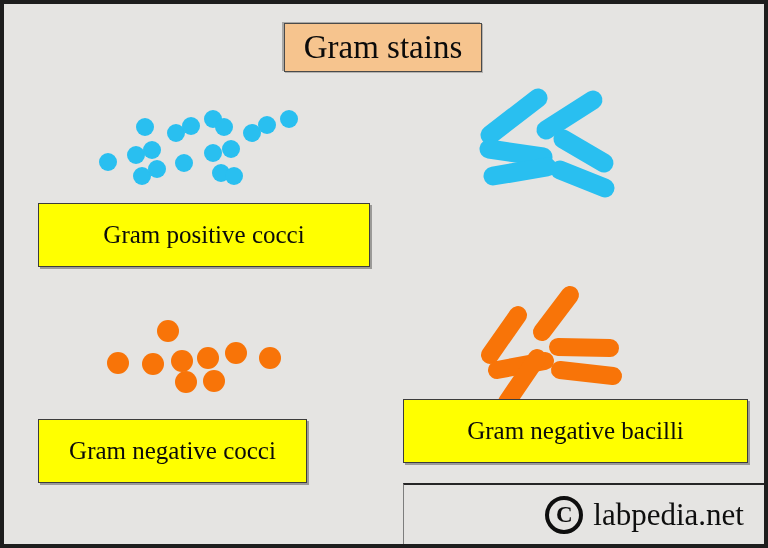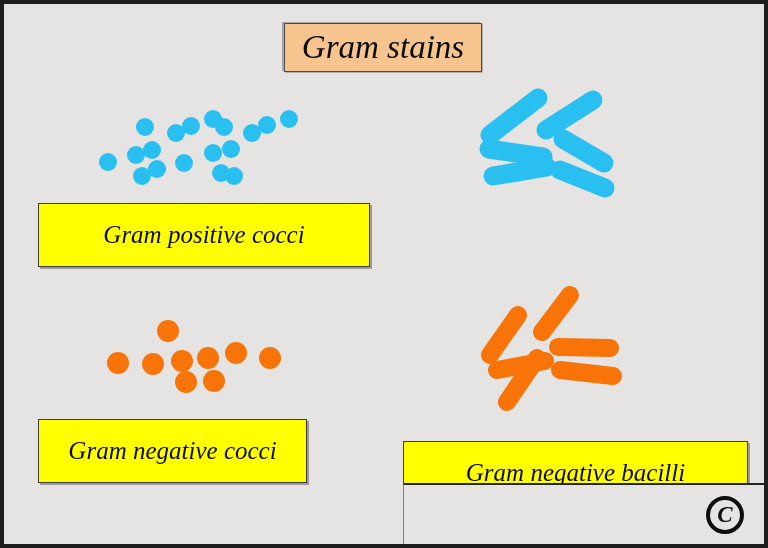--- a/index.html
+++ b/index.html
@@ -5,39 +5,39 @@
   html,body{margin:0;padding:0;background:#cfcfcf;}
   .frame{
     position:relative;
     width:768px;height:548px;
     box-sizing:border-box;
     border:4px solid #1d1d1d;
     background:#e5e4e2;
     font-family:"Liberation Serif", serif;
     overflow:hidden;
   }
-  .abs{position:absolute;box-sizing:border-box;font-style:italic;}
+  .abs{position:absolute;box-sizing:border-box;}
   .title-box{
     left:280px;top:19px;width:198px;height:49px;
     border:1px solid #4a4a4a;
     box-shadow:-2px -1px 0 #a8a8a6, 1px 1px 0 #b5b3b0;
     display:flex;align-items:center;justify-content:center;
     font-size:33px;color:#0b0b0b;
   }
   .label-box{
     height:64px;
     border:1px solid #3c3c3c;
     box-shadow:2px 2px 0 #9b9a98;
     display:flex;align-items:center;justify-content:center;
     font-size:25px;color:#0b0b0b;white-space:nowrap;
   }
   #lbl-pos-cocci{left:34px;top:199px;width:332px;}
   #lbl-pos-bacilli{left:399px;top:199px;width:345px;}
   #lbl-neg-cocci{left:34px;top:415px;width:269px;}
-  #lbl-neg-bacilli{left:399px;top:437px;width:345px;}
+  #lbl-neg-bacilli{left:399px;top:395px;width:345px;}
   .copyright-box{
     left:399px;top:479px;width:361px;height:61px;
     border-top:2px solid #262626;
     border-left:1px solid #7d7d7d;
     display:flex;align-items:center;justify-content:flex-end;
     padding-right:20px;gap:10px;
     font-size:31px;color:#0e0e0e;background:#e5e4e2;
   }
   .c-circle{
     width:30px;height:30px;flex:0 0 auto;
@@ -114,15 +114,16 @@
   <div class="abs label-box" id="lbl-neg-cocci" style="background: rgb(255, 255, 0);">
     <span>Gram negative cocci</span>
   </div>
 
   <div class="abs label-box" id="lbl-neg-bacilli" style="background: rgb(255, 255, 0);">
     <span>Gram negative bacilli</span>
   </div>
 
   <div class="abs copyright-box">
     <span class="c-circle">C</span>
+    <span>labpedia.net</span>
   </div>
 
 </div>
 
 </body></html>

